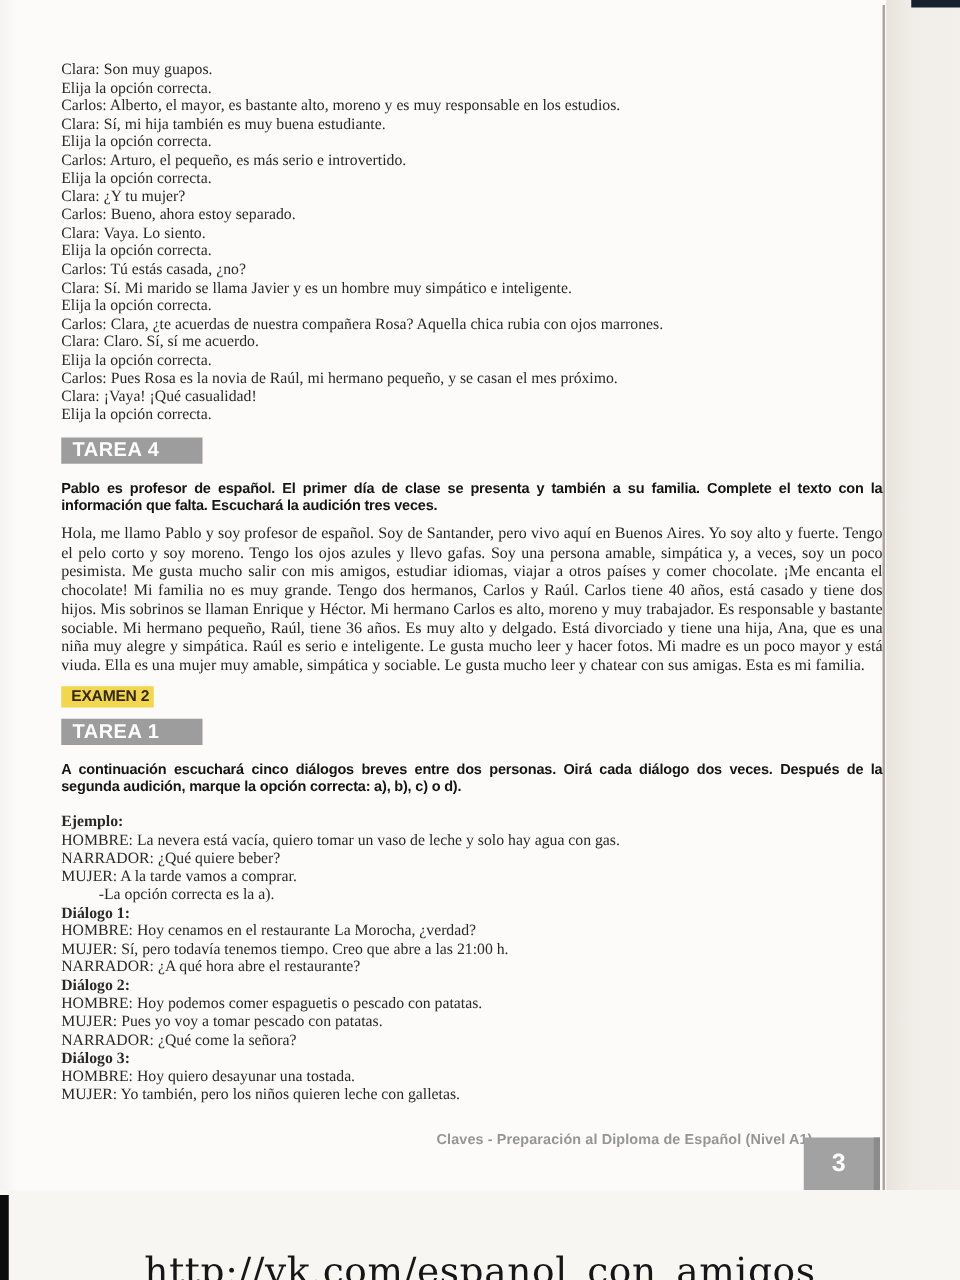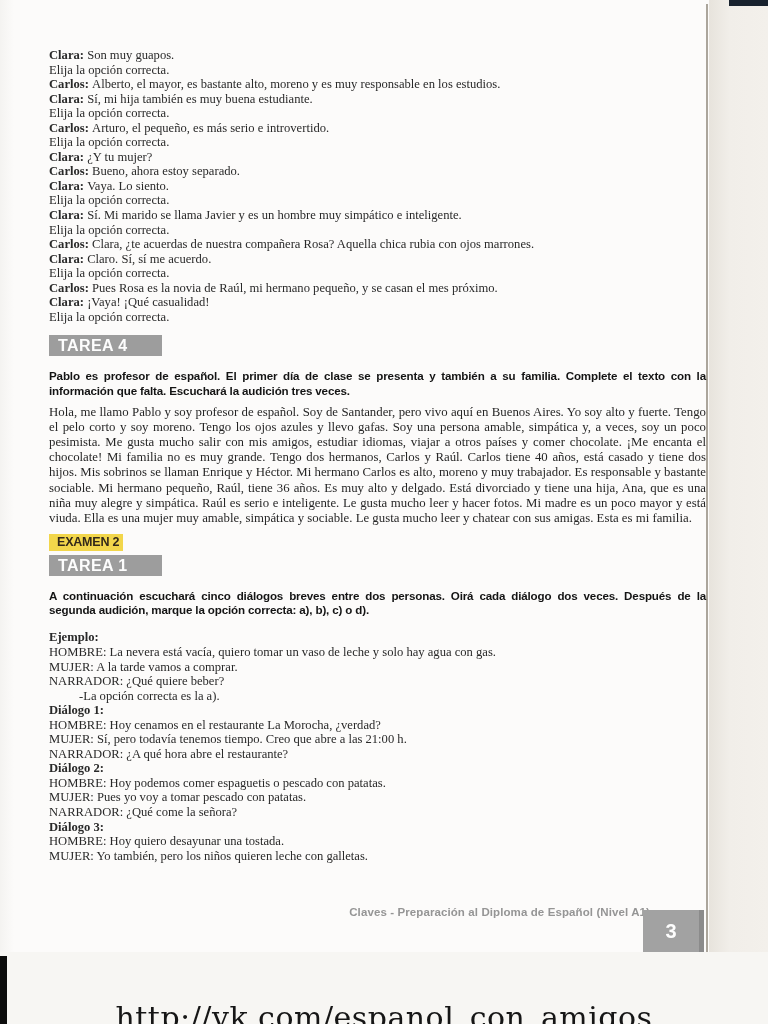--- a/index.html
+++ b/index.html
@@ -22,27 +22,27 @@
   
   .bottom-band { position:absolute; left:0; top:952px; width:768px; height:72px; background:#f7f6f3; }
   .black-wedge { position:absolute; left:0; top:956px; width:7px; height:68px; background:#0c0c0c; }
   .watermark { position:absolute; left:0; top:1000px; width:768px; text-align:center;
     font-family:"DejaVu Serif", serif; font-size:30px; color:#161616; letter-spacing:0.5px; }
 
   
   .content { position:absolute; left:49px; top:48px; width:657px; color:#292929; }
 
   .dlg-line { font-size:12.6px; line-height:14.55px; white-space:nowrap; }
-  .dlg-line .spk-bold { font-weight:bold; }
+  .dlg-line .spk-bold { font-weight:normal; }
 
   .tarea-bar { width:113px; height:21px; background:#9d9d9d; color:#fdfdfd;
     font-family:"Liberation Sans", sans-serif; font-weight:bold; font-size:16px;
     line-height:21px; padding-left:9px; letter-spacing:0.4px; }
   .tarea4-bar { margin-top:11px; }
-  .tarea1-bar { margin-top:4px; }
+  .tarea1-bar { margin-top:9px; }
 
   .bold-instruction { font-family:"Liberation Sans", sans-serif; font-weight:bold;
     font-size:11.6px; line-height:14.2px; color:#141414; letter-spacing:-0.15px;
     text-align:justify; margin-top:13px; }
 
   .body-paragraph { font-size:12.8px; line-height:15.15px; text-align:justify;
     margin-top:7px; color:#262626; }
 
   .examen-badge { display:inline-block; margin-top:8px; background:#f2d64b; color:#33291a;
     font-family:"Liberation Sans", sans-serif; font-weight:bold; font-size:12.5px;
@@ -80,20 +80,21 @@
         <div class="dlg-line">Elija la opción correcta.</div>
         <div class="dlg-line"><span class="spk-bold">Carlos: </span>Alberto, el mayor, es bastante alto, moreno y es muy responsable en los estudios.</div>
         <div class="dlg-line"><span class="spk-bold">Clara: </span>Sí, mi hija también es muy buena estudiante.</div>
         <div class="dlg-line">Elija la opción correcta.</div>
         <div class="dlg-line"><span class="spk-bold">Carlos: </span>Arturo, el pequeño, es más serio e introvertido.</div>
         <div class="dlg-line">Elija la opción correcta.</div>
         <div class="dlg-line"><span class="spk-bold">Clara: </span>¿Y tu mujer?</div>
         <div class="dlg-line"><span class="spk-bold">Carlos: </span>Bueno, ahora estoy separado.</div>
         <div class="dlg-line"><span class="spk-bold">Clara: </span>Vaya. Lo siento.</div>
         <div class="dlg-line">Elija la opción correcta.</div>
+        <div class="dlg-line"><span class="spk-bold">Carlos: </span>Tú estás casada, ¿no?</div>
         <div class="dlg-line"><span class="spk-bold">Clara: </span>Sí. Mi marido se llama Javier y es un hombre muy simpático e inteligente.</div>
         <div class="dlg-line">Elija la opción correcta.</div>
         <div class="dlg-line"><span class="spk-bold">Carlos: </span>Clara, ¿te acuerdas de nuestra compañera Rosa? Aquella chica rubia con ojos marrones.</div>
         <div class="dlg-line"><span class="spk-bold">Clara: </span>Claro. Sí, sí me acuerdo.</div>
         <div class="dlg-line">Elija la opción correcta.</div>
         <div class="dlg-line"><span class="spk-bold">Carlos: </span>Pues Rosa es la novia de Raúl, mi hermano pequeño, y se casan el mes próximo.</div>
         <div class="dlg-line"><span class="spk-bold">Clara: </span>¡Vaya! ¡Qué casualidad!</div>
         <div class="dlg-line">Elija la opción correcta.</div>
       </div>
 
@@ -111,22 +112,22 @@
 
     <div class="tarea-bar tarea1-bar">
       <span>TAREA 1</span>
     </div>
 
     <div class="bold-instruction">A continuación escuchará cinco diálogos breves entre dos personas. Oirá cada diálogo dos veces. Después de la segunda audición, marque la opción correcta: a), b), c) o d).</div>
 
     <div class="exam-block">
         <div class="exam-line"><span class="hd">Ejemplo:</span></div>
         <div class="exam-line"><span class="spk">HOMBRE: </span>La nevera está vacía, quiero tomar un vaso de leche y solo hay agua con gas.</div>
+        <div class="exam-line"><span class="spk">NARRADOR: </span>¿Qué quiere beber?</div>
         <div class="exam-line"><span class="spk">MUJER: </span>A la tarde vamos a comprar.</div>
-        <div class="exam-line"><span class="spk">NARRADOR: </span>¿Qué quiere beber?</div>
         <div class="exam-line indent">-La opción correcta es la a).</div>
         <div class="exam-line"><span class="hd">Diálogo 1:</span></div>
         <div class="exam-line"><span class="spk">HOMBRE: </span>Hoy cenamos en el restaurante La Morocha, ¿verdad?</div>
         <div class="exam-line"><span class="spk">MUJER: </span>Sí, pero todavía tenemos tiempo. Creo que abre a las 21:00 h.</div>
         <div class="exam-line"><span class="spk">NARRADOR: </span>¿A qué hora abre el restaurante?</div>
         <div class="exam-line"><span class="hd">Diálogo 2:</span></div>
         <div class="exam-line"><span class="spk">HOMBRE: </span>Hoy podemos comer espaguetis o pescado con patatas.</div>
         <div class="exam-line"><span class="spk">MUJER: </span>Pues yo voy a tomar pescado con patatas.</div>
         <div class="exam-line"><span class="spk">NARRADOR: </span>¿Qué come la señora?</div>
         <div class="exam-line"><span class="hd">Diálogo 3:</span></div>

